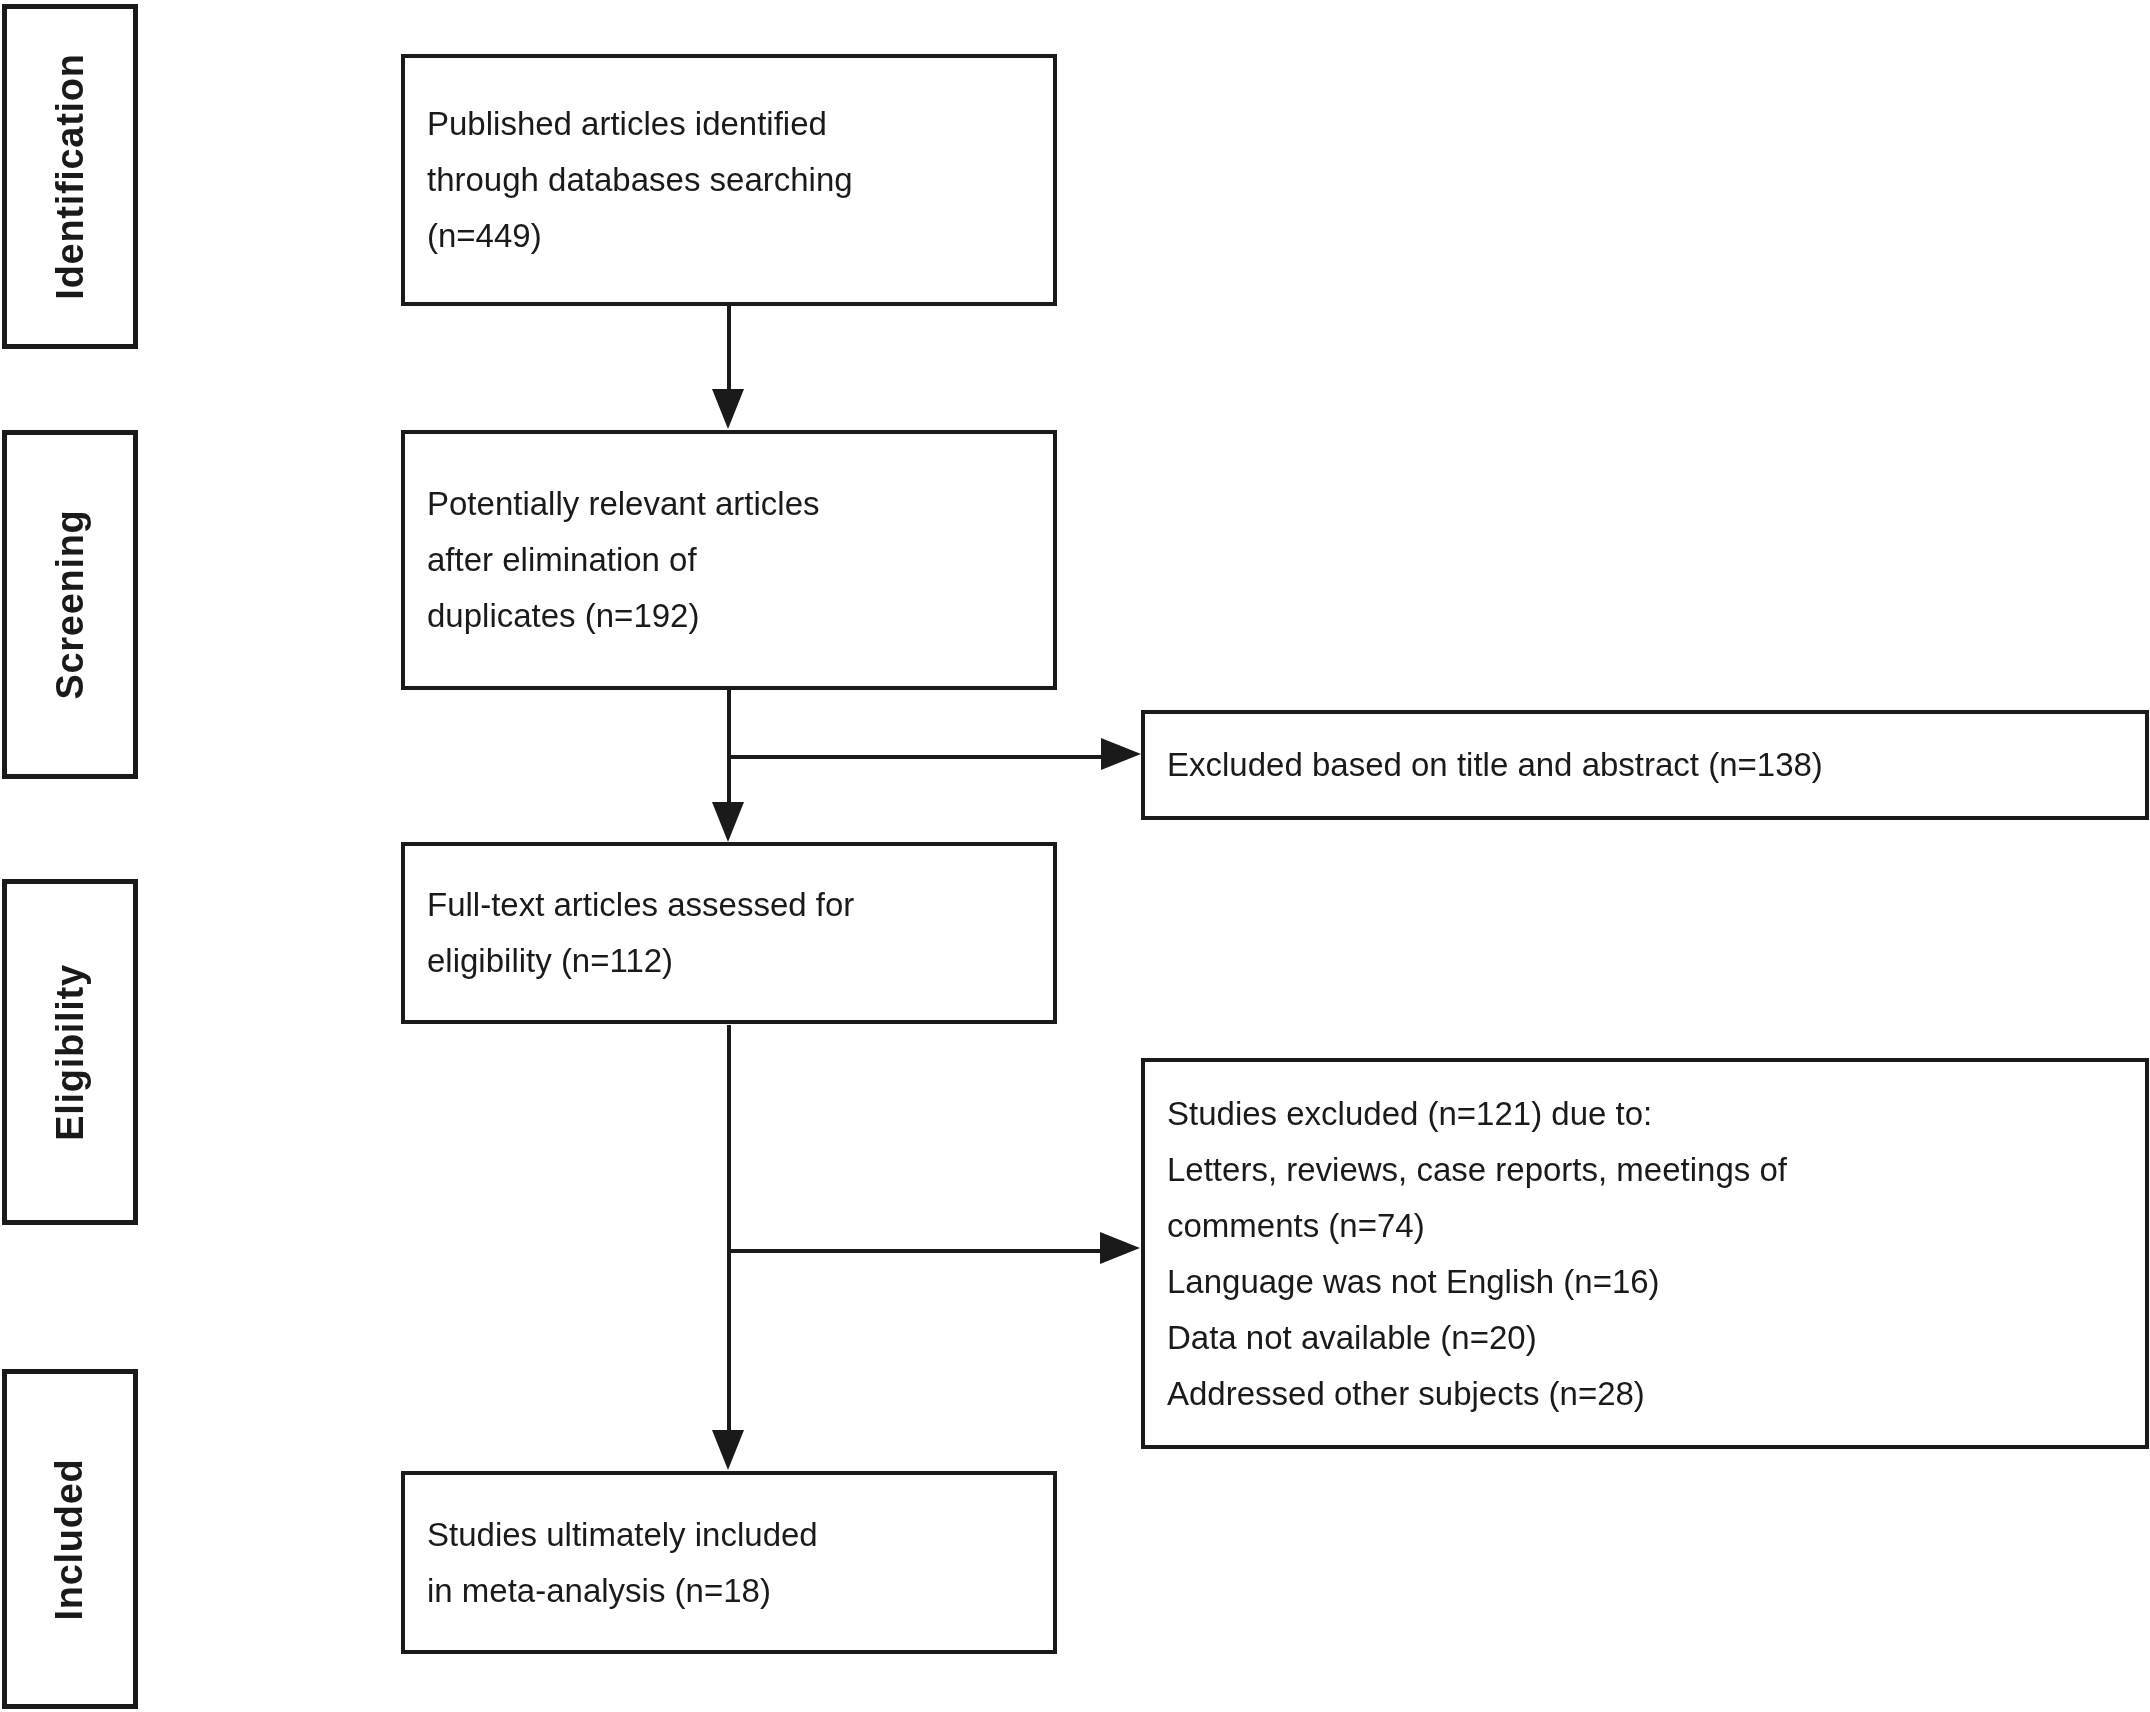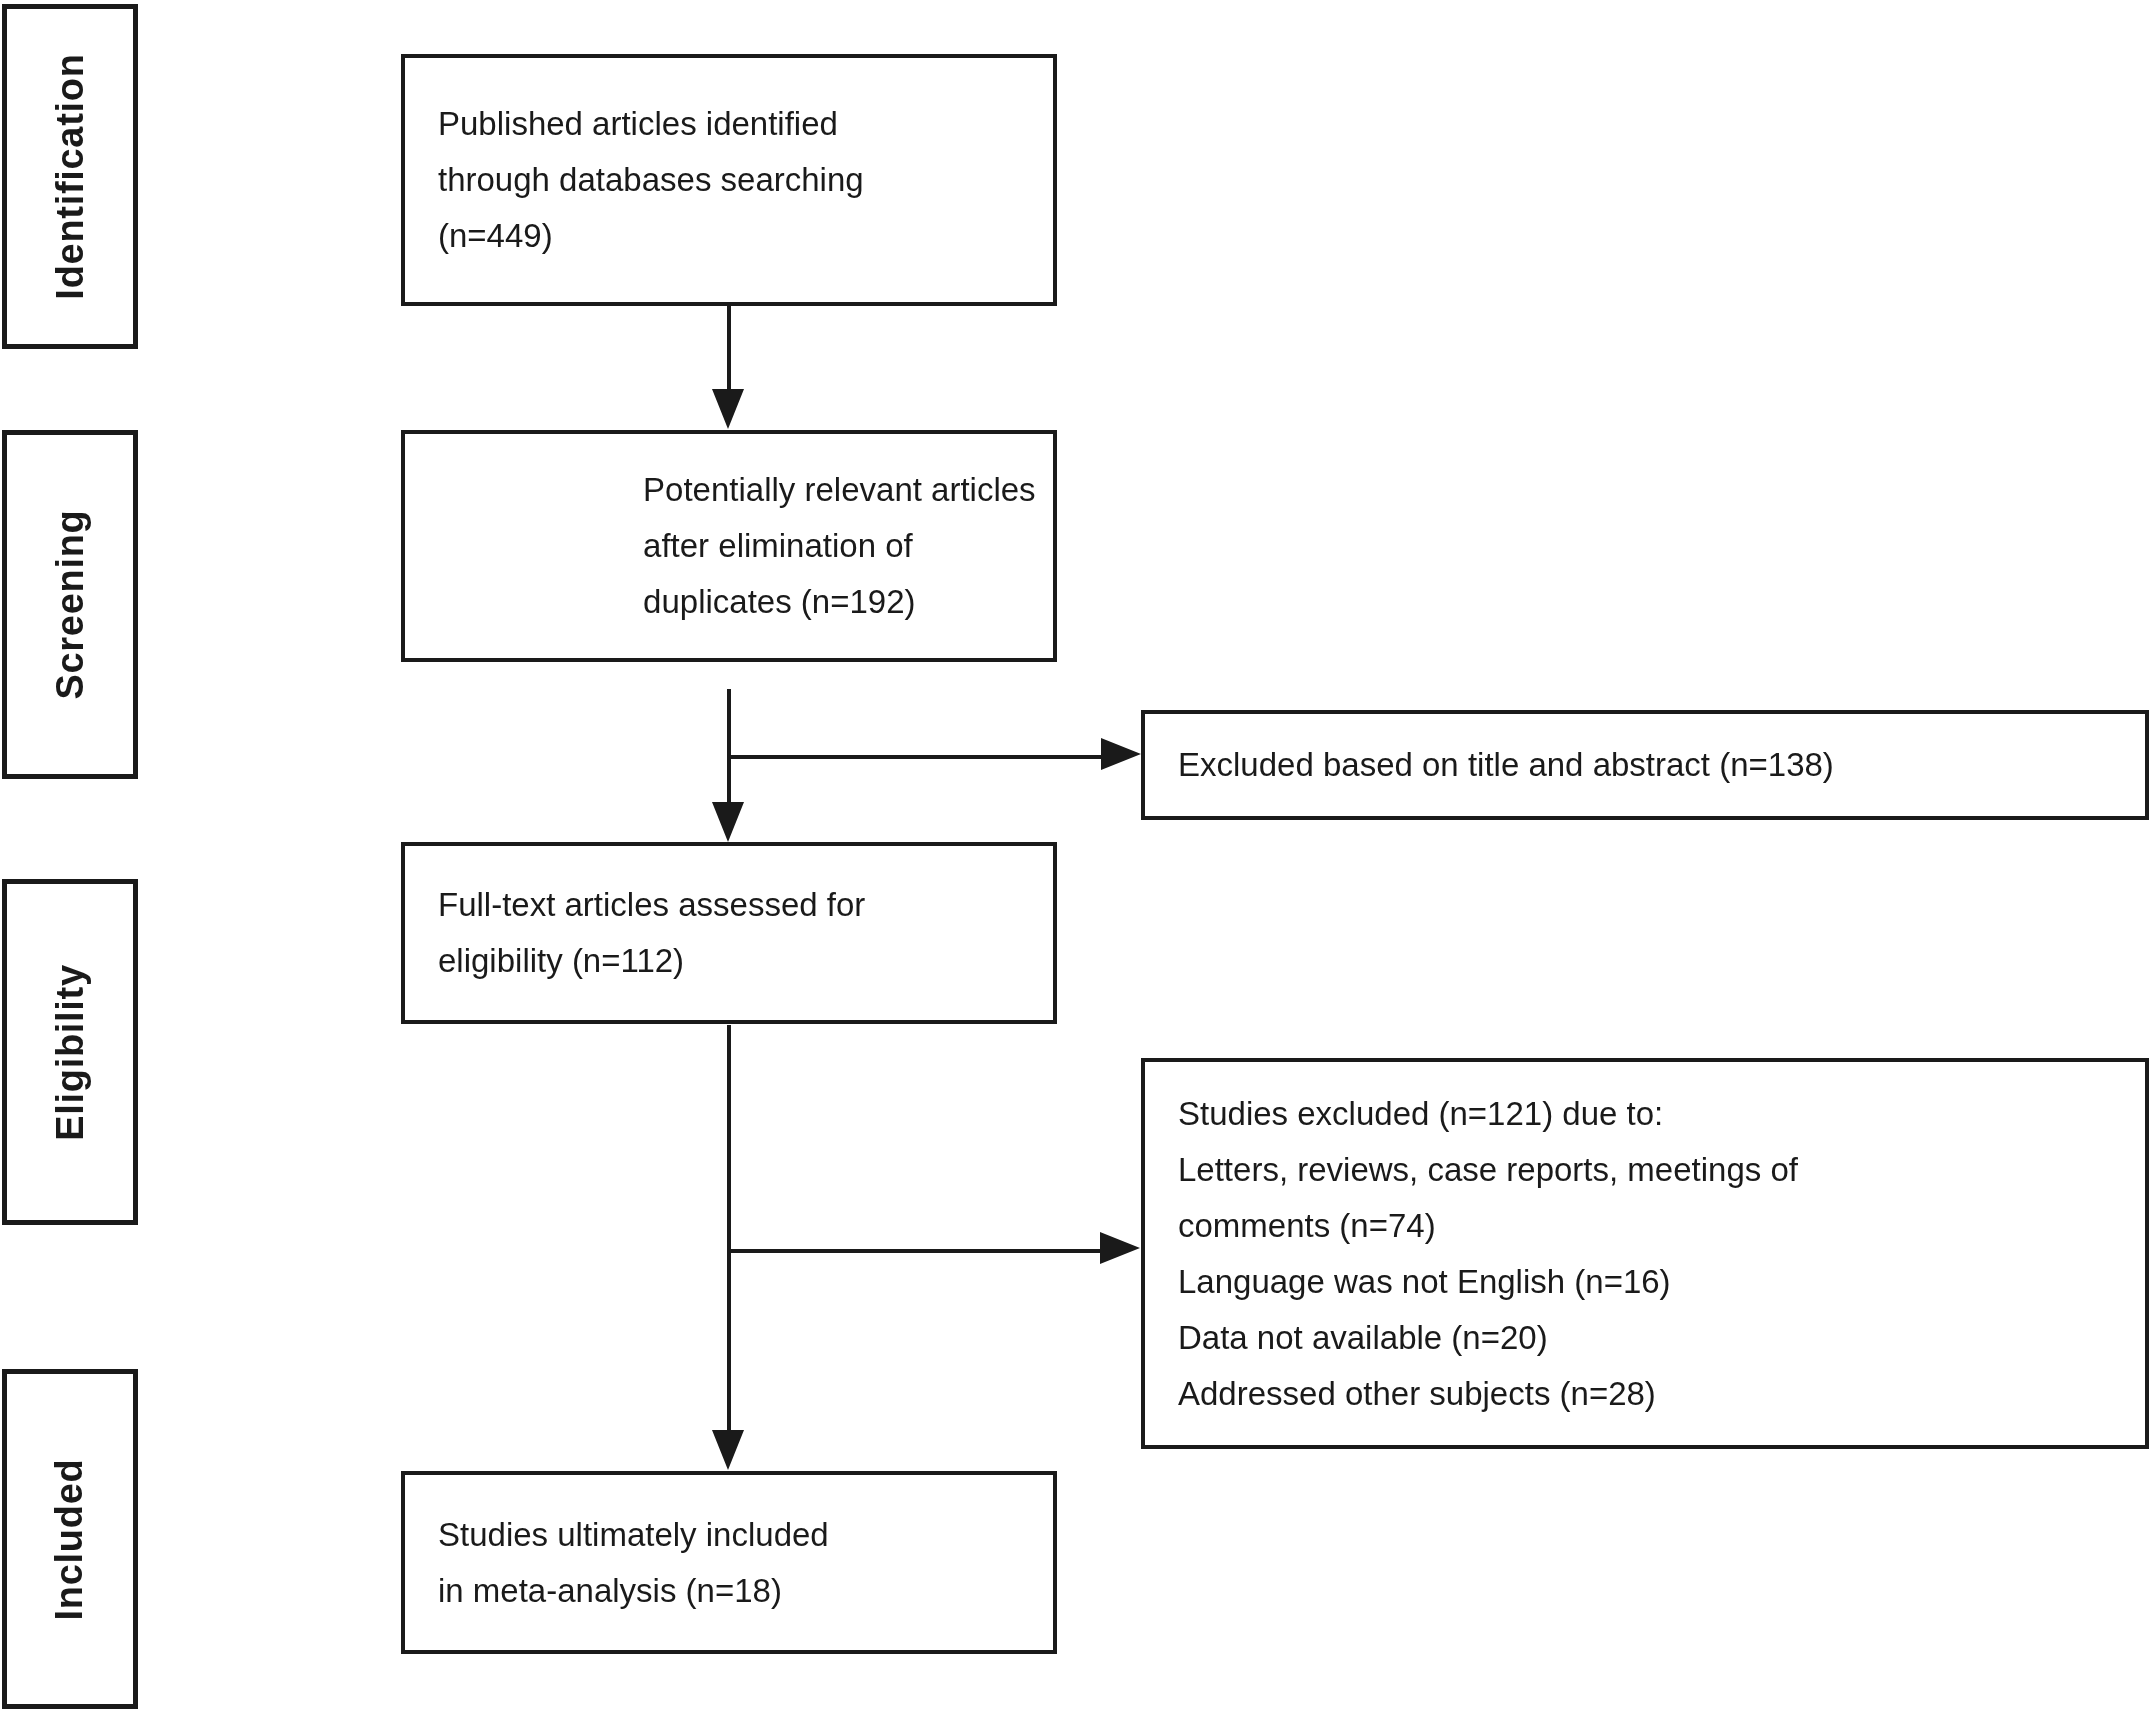--- a/index.html
+++ b/index.html
@@ -43,21 +43,21 @@
     border: 4.3px solid #1a1a1a;
     background: #ffffff;
     display: flex;
     align-items: center;
   }
   .flow-box .txt,
   .side-box .txt {
     font-size: 33px;
     line-height: 56px;
     color: #1a1a1a;
-    padding-left: 33px;
+    padding-left: 22px;
     padding-right: 17.4px;
     white-space: pre-line;
   }
 
   
   .side-box {
     position: absolute;
     left: 1141px;
     width: 1008px;
     box-sizing: border-box;
@@ -106,21 +106,21 @@
 
   <div class="flow-box" style="top:54px; height:252px;">
     <div class="txt">Published articles identified
 through databases searching
 (n=449)</div>
   </div>
 
   <div class="vline" style="left:727px; top:305px; height:85px;"></div>
   <div class="arrow-down" style="left:712px; top:389px;"></div>
 
-  <div class="flow-box" style="top:430px; height:232px;justify-content:flex-end;">
+  <div class="flow-box" style="top:430px; height:260px;">
     <div class="txt">Potentially relevant articles
 after elimination of
 duplicates (n=192)</div>
   </div>
 
   <div class="vline" style="left:727px; top:689px; height:114px;"></div>
   <div class="arrow-down" style="left:712px; top:802px;"></div>
   <div class="hline" style="left:729px; top:755px; width:372px;"></div>
   <div class="arrow-right" style="left:1101px; top:738px;"></div>
 

